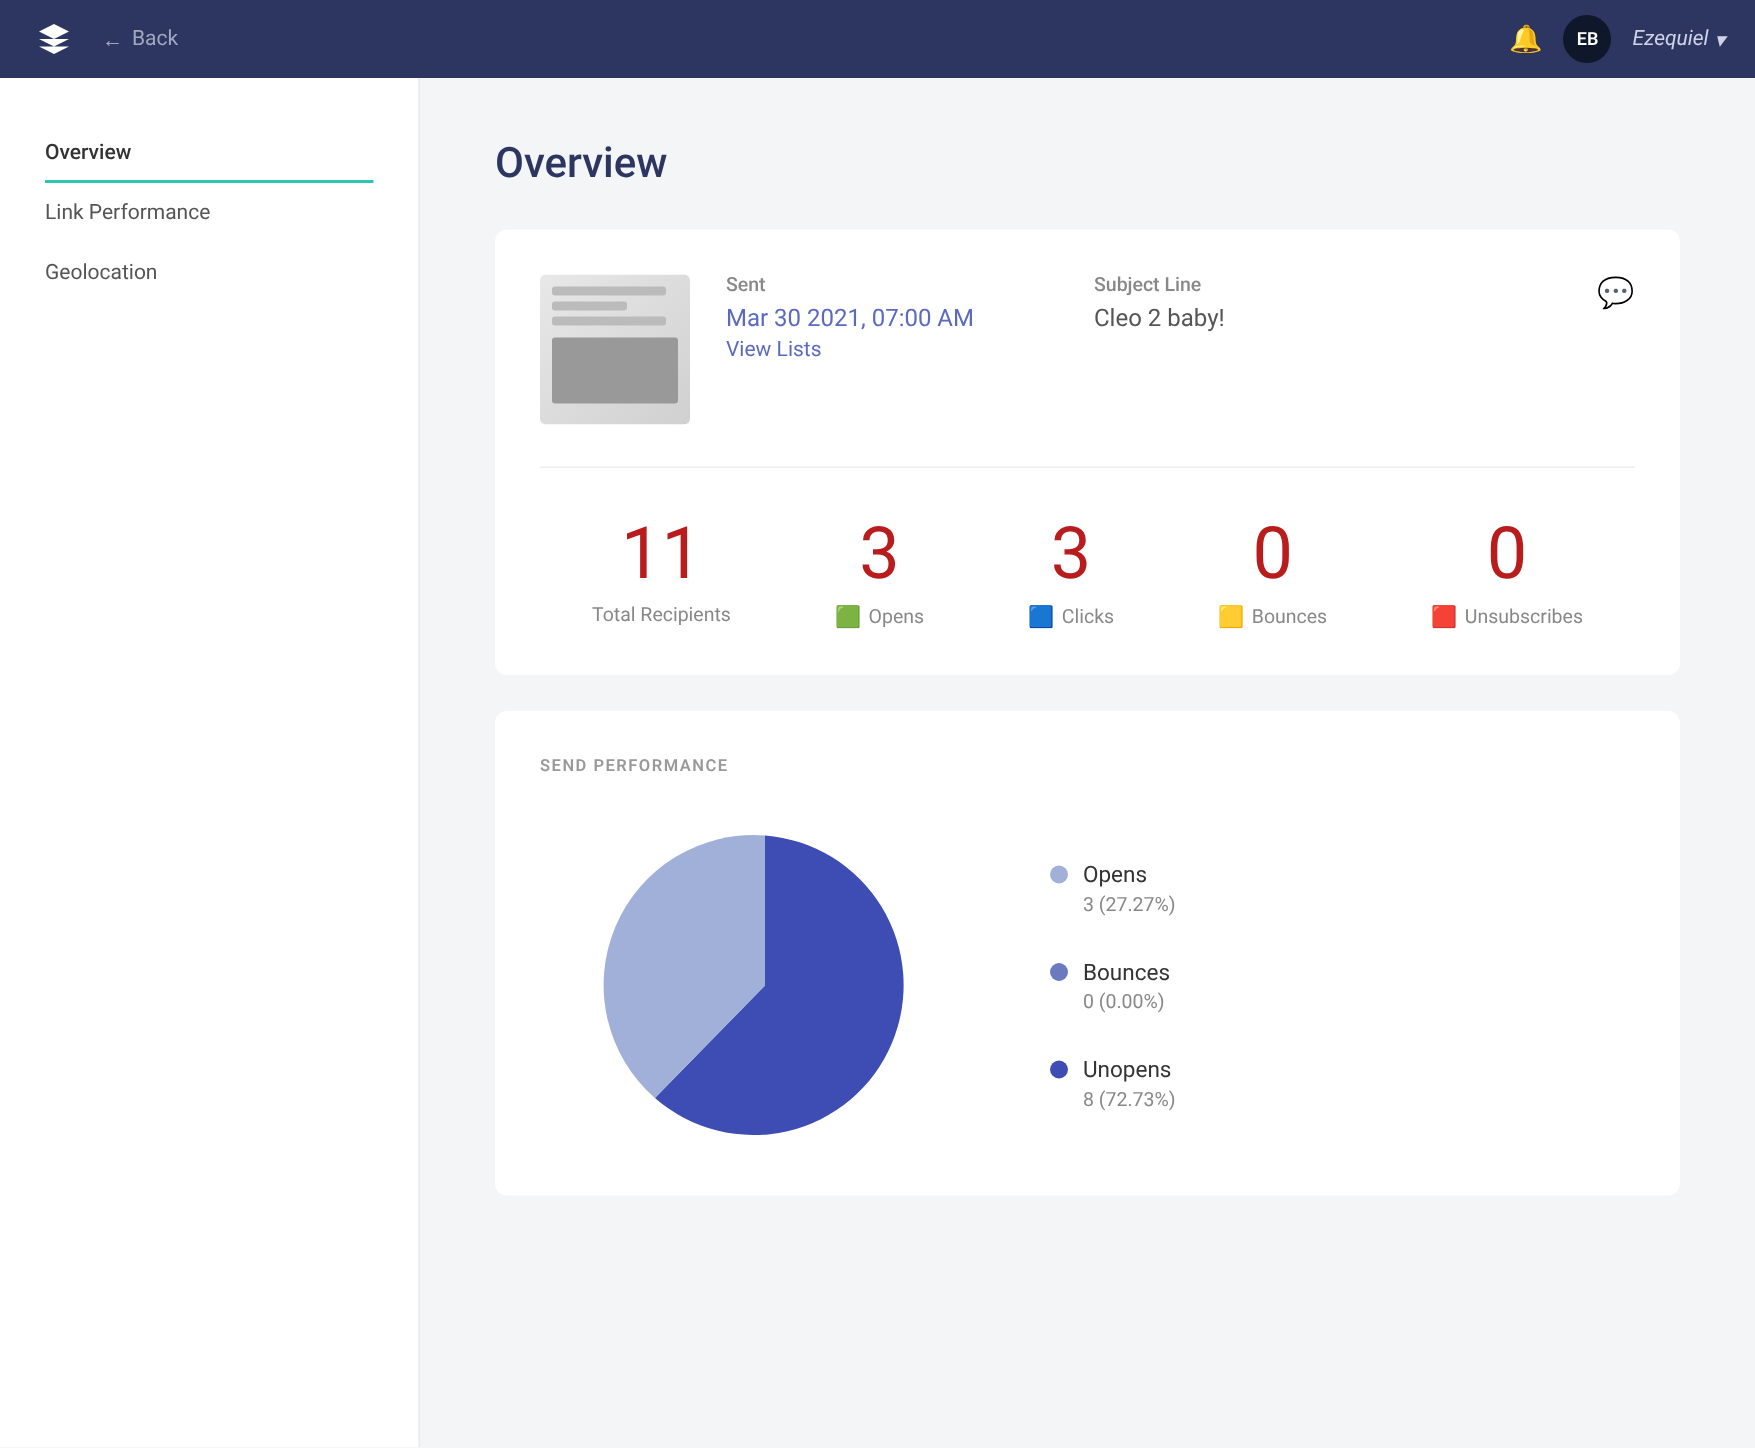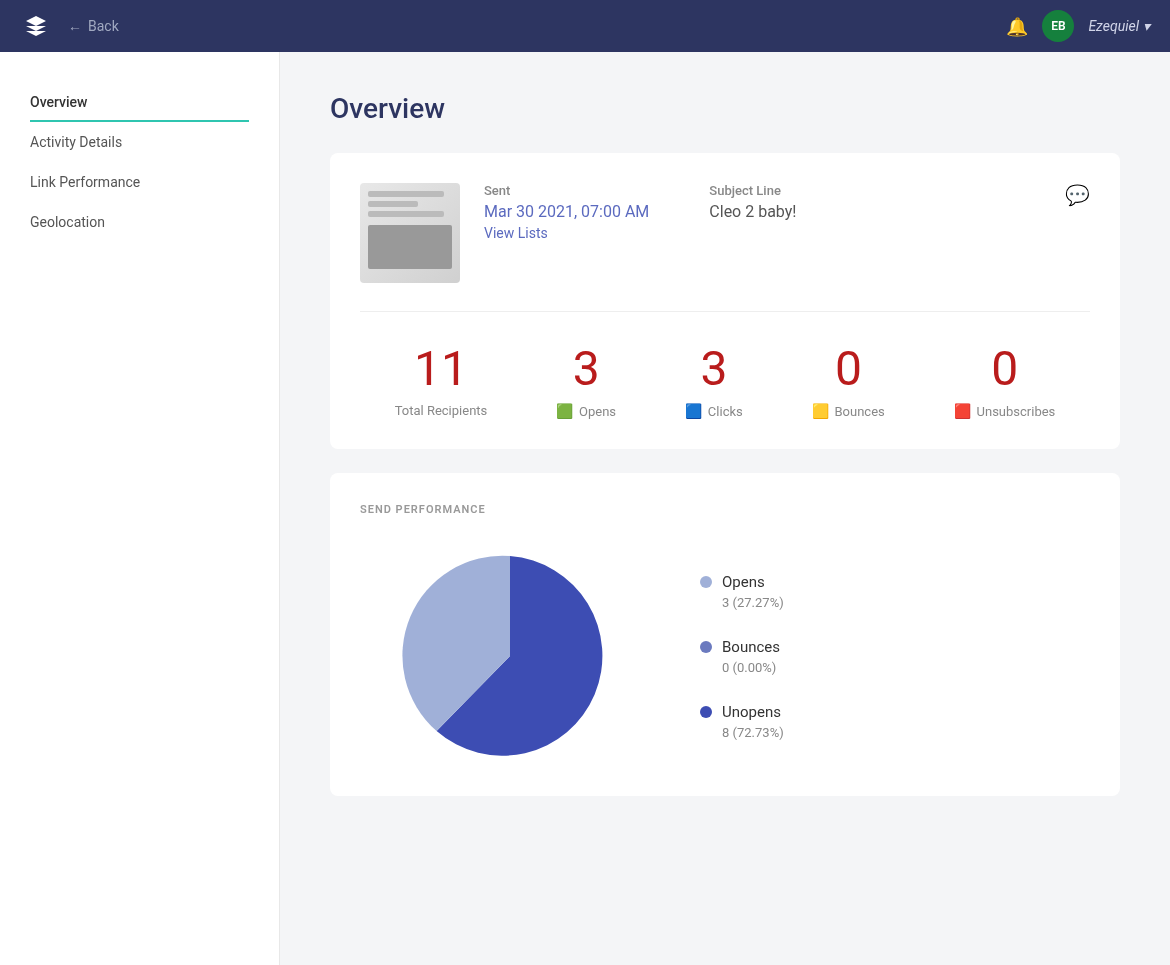--- a/index.html
+++ b/index.html
@@ -13,21 +13,21 @@
       align-items: center;
       padding: 0 20px;
       justify-content: space-between;
     }
     .header-left { display: flex; align-items: center; gap: 16px; }
     .logo { width: 32px; height: 32px; display: flex; align-items: center; justify-content: center; }
     .logo svg { fill: white; }
     .back-btn { color: #a0a8c0; font-size: 14px; display: flex; align-items: center; gap: 6px; cursor: pointer; }
     .header-right { display: flex; align-items: center; gap: 14px; }
     .notif-icon { color: #a0a8c0; font-size: 18px; cursor: pointer; }
-    .avatar { width: 32px; height: 32px; border-radius: 50%; background: #15803d; color: white; font-size: 12px; font-weight: 600; display: flex; align-items: center; justify-content: center; }
+    .avatar { width: 32px; height: 32px; border-radius: 50%; background: #0f172a; color: white; font-size: 12px; font-weight: 600; display: flex; align-items: center; justify-content: center; }
     .user-name { color: #d0d4e8; font-size: 14px; cursor: pointer; display: flex; align-items: center; gap: 4px; font-style: italic; }
 
     
     .layout { display: flex; min-height: calc(100vh - 52px); }
 
     
     .sidebar { width: 280px; background: white; padding: 30px 0; border-right: 1px solid #e8e8e8; flex-shrink: 0; }
     .sidebar-nav { list-style: none; }
     .sidebar-nav li { padding: 12px 30px; font-size: 14px; color: #555; cursor: pointer; position: relative; }
     .sidebar-nav li.active { color: #333; font-weight: 500; }
@@ -42,21 +42,21 @@
 
     
     .campaign-info { display: flex; align-items: flex-start; gap: 24px; padding-bottom: 28px; border-bottom: 1px solid #eee; }
     .campaign-thumb { width: 100px; height: 100px; background: #e8e8e8; border-radius: 4px; overflow: hidden; flex-shrink: 0; display: flex; align-items: center; justify-content: center; }
     .campaign-thumb-inner { width: 100%; height: 100%; background: linear-gradient(135deg, #e8e8e8 0%, #d0d0d0 100%); display: flex; flex-direction: column; justify-content: flex-start; padding: 8px; }
     .thumb-line { height: 6px; background: #bbb; border-radius: 2px; margin-bottom: 4px; }
     .thumb-line.short { width: 60%; }
     .thumb-line.long { width: 90%; }
     .thumb-img { width: 100%; height: 44px; background: #999; border-radius: 2px; margin-top: 4px; }
     .campaign-meta { flex: 1; }
-    .meta-row { display: flex; gap: 60px; margin-bottom: 12px; }
+    .meta-row { display: flex; gap: 80px; margin-bottom: 12px; }
     .meta-label { font-size: 13px; color: #888; font-weight: 500; margin-bottom: 4px; }
     .meta-value { font-size: 16px; color: #555; }
     .meta-value.highlight { color: #5b6abf; }
     .view-lists { color: #5b6abf; font-size: 14px; cursor: pointer; margin-top: 4px; }
     .comment-icon { color: #bbb; font-size: 20px; cursor: pointer; margin-left: auto; }
 
     
     .stats-row { display: flex; justify-content: space-around; padding-top: 28px; }
     .stat-item { text-align: center; }
     .stat-number { font-size: 48px; color: #b91c1c; font-weight: 400; }
@@ -108,23 +108,20 @@
 </header>
 
 <div class="layout">
 
   <aside class="sidebar">
     <ul class="sidebar-nav">
       <li class="active">
         <span>Overview</span>
       </li>
       <li>
-        <span>Activity Details</span>
-      </li>
-      <li>
         <span>Link Performance</span>
       </li>
       <li>
         <span>Geolocation</span>
       </li>
     </ul>
   </aside>
 
   <main class="main">
     <h1 class="page-title">Overview</h1>

